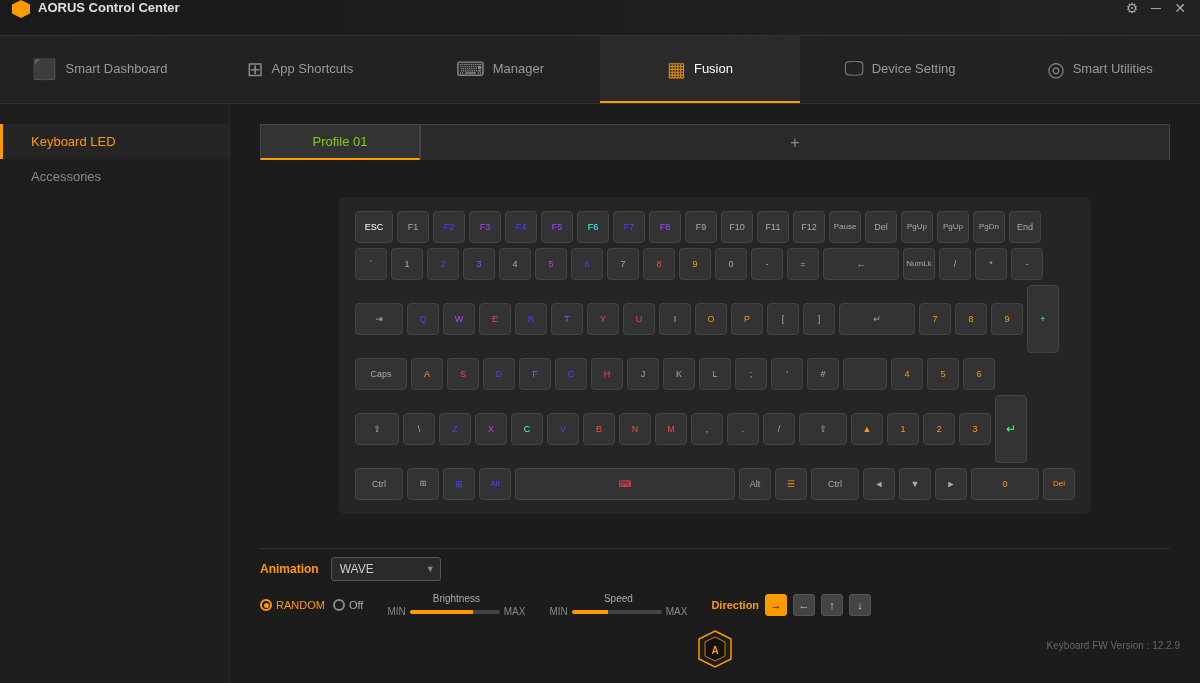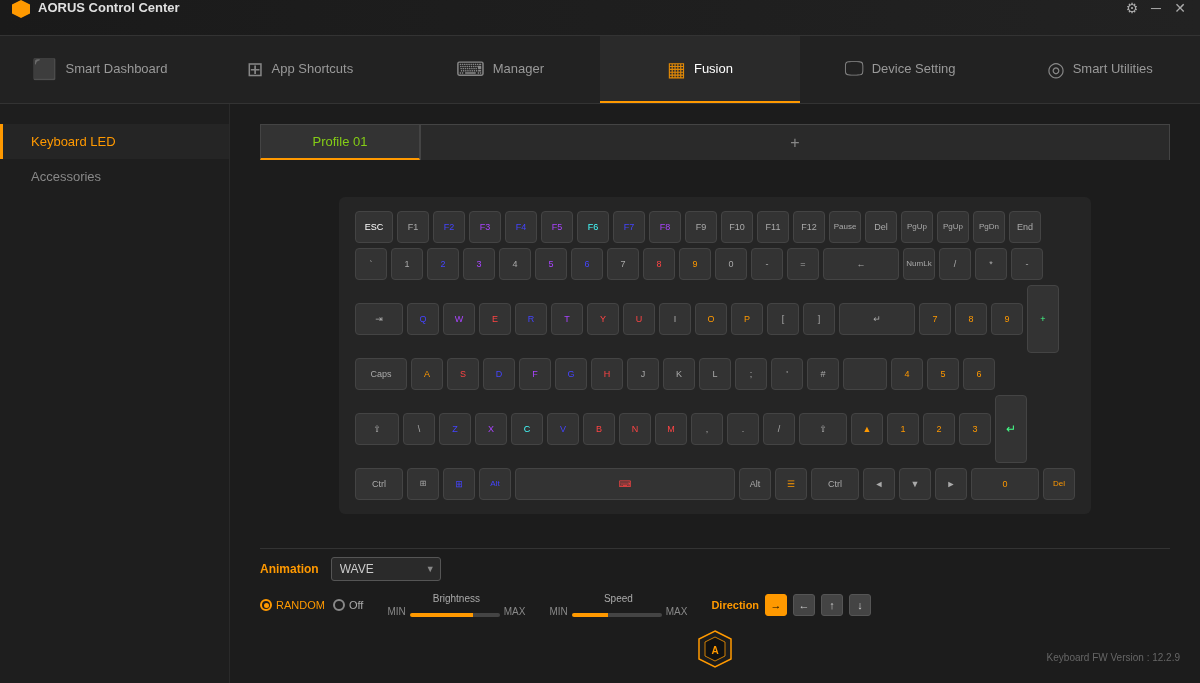--- a/index.html
+++ b/index.html
@@ -276,21 +276,21 @@
       flex-direction: column;
       gap: 2px;
     }
     .slider-label {
       font-size: 10px;
       color: #aaa;
       text-align: center;
     }
     .slider-track-row {
       display: flex;
-      align-items: flex-end;
+      align-items: center;
       gap: 4px;
       font-size: 10px;
       color: #888;
     }
     .slider-track {
       width: 90px;
       height: 4px;
       background: linear-gradient(to right, #f90 70%, #444 70%);
       border-radius: 2px;
       cursor: pointer;
@@ -315,21 +315,21 @@
       align-items: center;
       justify-content: center;
       cursor: pointer;
       font-size: 11px;
       color: #ccc;
     }
     .dir-btn.active { background: #f90; color: #000; border-color: #f90; }
 
     .fw-version {
       position: absolute;
-      bottom: 20px;
+      bottom: 32px;
       right: 20px;
       font-size: 10px;
       color: #666;
     }
 
     .bottom-logo {
       display: flex;
       justify-content: center;
       padding: 4px 0;
     }

